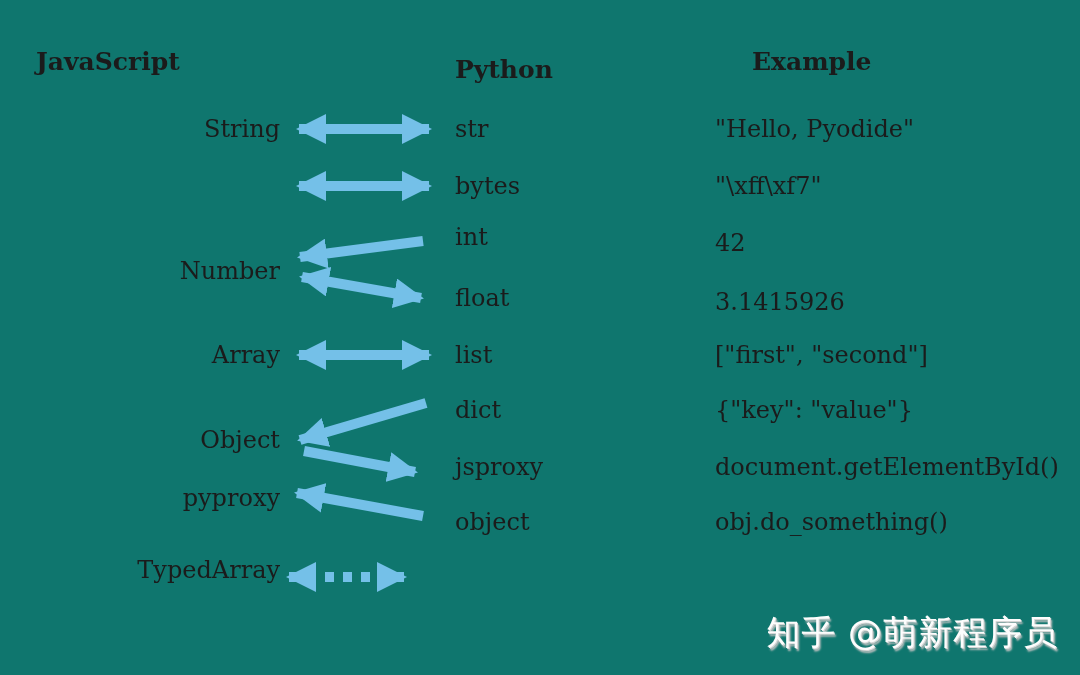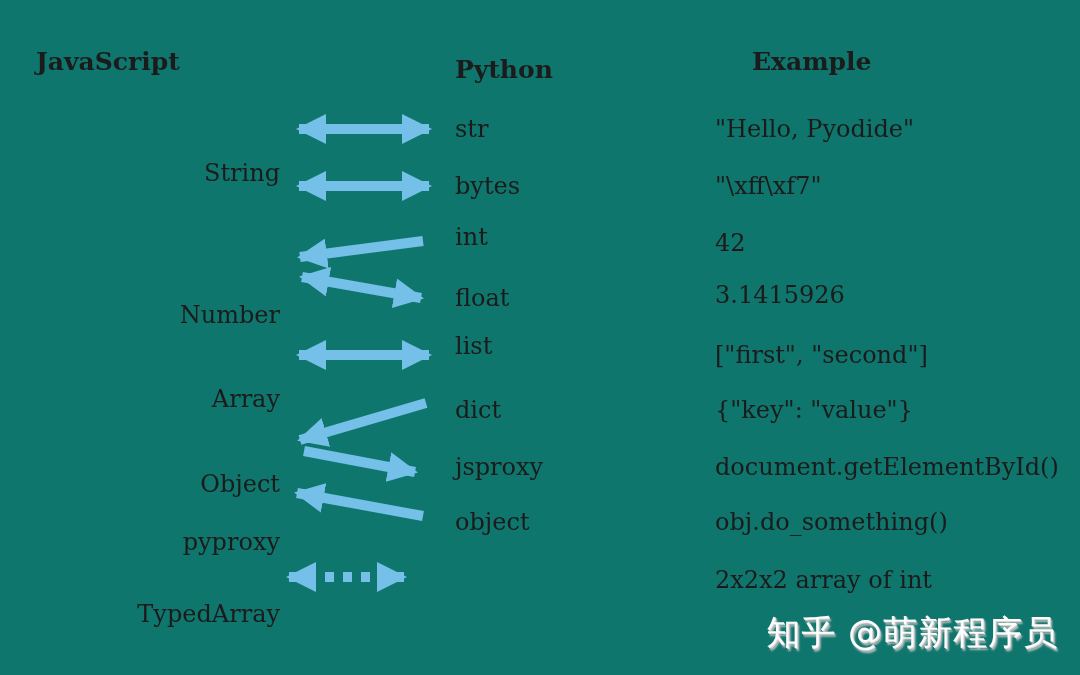--- a/index.html
+++ b/index.html
@@ -5,21 +5,21 @@
   html,body{margin:0;padding:0;background:#ffffff;}
   #canvas{
     position:relative;width:1080px;height:675px;background:#0f766e;overflow:hidden;
     font-family:"DejaVu Serif","Liberation Serif",serif;color:#1b1b1b;
   }
   .hdr{position:absolute;top:47px;font-size:25px;font-weight:700;white-space:nowrap;}
   .hdr-js{left:36px;}
   .hdr-py{left:455px;margin-top:8px;}
   .hdr-ex{left:713px;margin-left:39px;}
   .cell{position:absolute;font-size:24px;line-height:28px;white-space:nowrap;}
-  .js-cell{right:800px;text-align:center;margin-top:44px;}
+  .js-cell{right:800px;text-align:center;}
   .py-cell{left:455px;text-align:right;}
   .ex-cell{left:715px;}
   #arrow-layer{position:absolute;left:0;top:0;width:1080px;height:675px;pointer-events:none;}
   .watermark{
     position:absolute;right:22px;top:610px;font-size:34px;letter-spacing:1px;white-space:nowrap;
     font-family:"DejaVu Sans","Liberation Sans",sans-serif;
     color:#fdfdfd;text-shadow:1px 1px 0 #d6d6d6, 2px 2.5px 2px #c2c2c2;
   }
 </style>
 </head>
@@ -35,34 +35,33 @@
   <div class="cell js-cell" style="top:257px">Number</div>
   <div class="cell js-cell" style="top:341px">Array</div>
   <div class="cell js-cell" style="top:426px">Object</div>
   <div class="cell js-cell" style="top:484px">pyproxy</div>
   <div class="cell js-cell" style="top:556px">TypedArray</div>
 
   <div class="cell py-cell" style="top:115px">str</div>
   <div class="cell py-cell" style="top:172px">bytes</div>
   <div class="cell py-cell" style="top:223px">int</div>
   <div class="cell py-cell" style="top:284px">float</div>
-  <div class="cell py-cell" style="top:332px">list</div>
+  <div class="cell py-cell" style="top:341px">list</div>
   <div class="cell py-cell" style="top:396px">dict</div>
   <div class="cell py-cell" style="top:453px">jsproxy</div>
   <div class="cell py-cell" style="top:508px">object</div>
 
   <div class="cell ex-cell" style="top:115px">"Hello, Pyodide"</div>
   <div class="cell ex-cell" style="top:172px">"\xff\xf7"</div>
   <div class="cell ex-cell" style="top:229px">42</div>
-  <div class="cell ex-cell" style="top:281px">3.1415926</div>
+  <div class="cell ex-cell" style="top:288px">3.1415926</div>
   <div class="cell ex-cell" style="top:341px">["first", "second"]</div>
   <div class="cell ex-cell" style="top:396px">{"key": "value"}</div>
   <div class="cell ex-cell" style="top:508px">obj.do_something()</div>
   <div class="cell ex-cell" style="top:453px">document.getElementById()</div>
-  <div class="cell ex-cell" style="top:566px">2x2x2 array of int</div>
 
   <svg id="arrow-layer" viewBox="0 0 1080 675" xmlns="http://www.w3.org/2000/svg">
     <defs>
       <marker id="head" viewBox="0 0 3 3" markerWidth="3" markerHeight="3" refX="2.7" refY="1.5" orient="auto-start-reverse">
         <path d="M0,0 L3,1.5 L0,3 Z" fill="#74c0e8"></path>
       </marker>
     </defs>
     <line x1="299" y1="129" x2="429" y2="129" stroke-width="10" marker-start="url(#head)" marker-end="url(#head)" stroke="#74c0e8"></line>
     <line x1="299" y1="186" x2="429" y2="186" stroke-width="10" marker-start="url(#head)" marker-end="url(#head)" stroke="#74c0e8"></line>
     <line x1="423" y1="241" x2="300" y2="257" stroke-width="10" marker-end="url(#head)" stroke="#74c0e8"></line>

